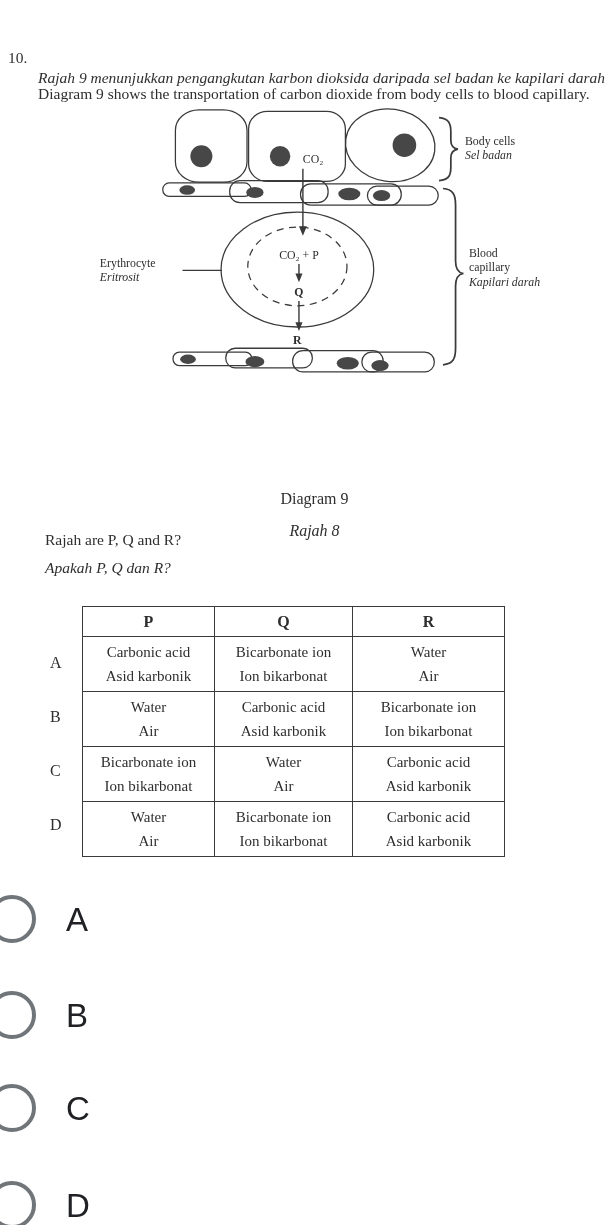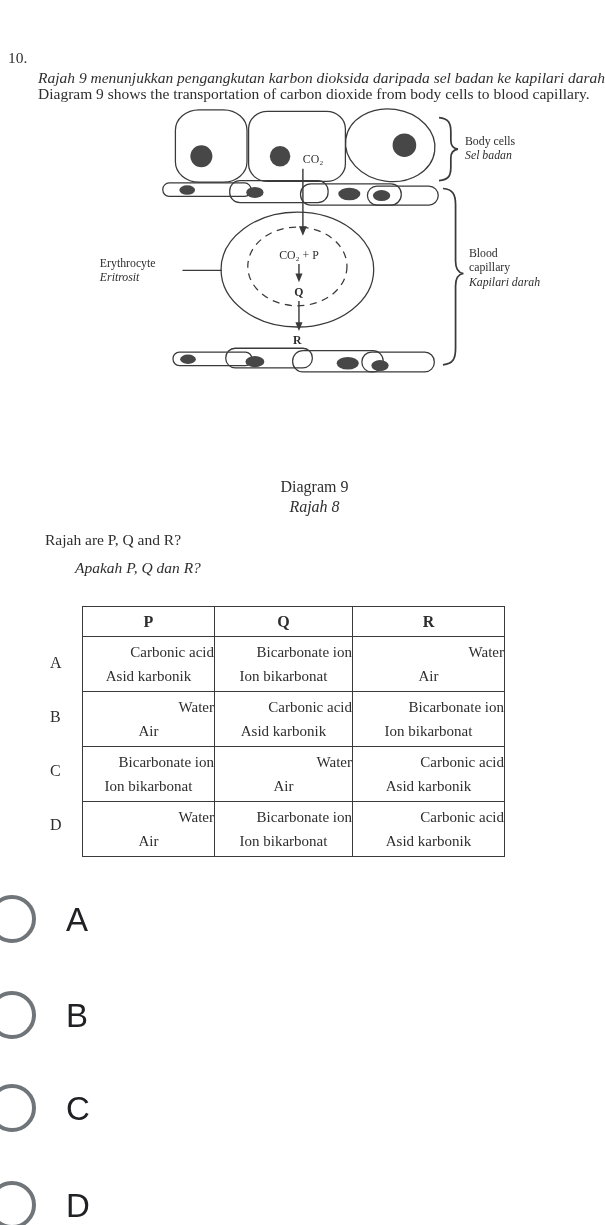--- a/index.html
+++ b/index.html
@@ -23,37 +23,37 @@
   .thick   { fill: none; stroke: #3a3a3a; stroke-width: 2.2; }
   .nucleus { fill: #474747; stroke: none; }
   .arrowline { stroke: #3a3a3a; stroke-width: 1.8; }
   .arrowhead { fill: #3a3a3a; }
   .svg-text { font-family: "Liberation Serif", "DejaVu Serif", serif; font-size: 15px; fill: #2e2e2e; }
   .svg-bold { font-weight: bold; }
   .svg-italic { font-style: italic; }
 
   
   .caption-wrap { left: 0; top: 477px; width: 605px; text-align: center; padding-left: 24px; box-sizing: border-box; }
-  .caption-line { font-size: 16px; color: #2e2e2e; line-height: 1.25; }
+  .caption-line { font-size: 16px; color: #2e2e2e; line-height: 1.25; margin-top: 12px; }
 
   
   .table-wrap { left: 50px; top: 606px; display: flex; }
   .rowlabels { width: 32px; display: flex; flex-direction: column; }
   .rowlabels .spacer { height: 30px; }
   .rowlabels .lbl { height: 54px; display: flex; align-items: center; font-size: 16px; color: #2e2e2e; }
   table.answers { border-collapse: collapse; table-layout: fixed; }
   table.answers th, table.answers td {
     border: 1px solid #3a3a3a;
     text-align: center; vertical-align: middle;
     padding: 0;
   }
   table.answers th { height: 29px; font-size: 16px; font-weight: bold; color: #2e2e2e; }
   table.answers td { height: 54px; }
   .col-p { width: 131px; } .col-q { width: 137px; } .col-r { width: 151px; }
-  .cell-en { font-size: 15px; color: #2e2e2e; line-height: 1.1; margin-bottom: 7px; text-align: right; }
+  .cell-en { font-size: 15px; color: #2e2e2e; line-height: 1.1; margin-bottom: 7px; }
   .cell-ms { font-size: 15px; color: #2e2e2e; line-height: 1.1; }
 
   
   .option-row {
     left: 0; height: 48px; display: flex; align-items: center;
     font-family: "Liberation Sans", "DejaVu Sans", sans-serif;
     cursor: pointer;
   }
   .radio-circle {
     width: 40px; height: 40px;
@@ -146,21 +146,21 @@
   <text class="svg-text" x="45" y="313">Erythrocyte</text>
   <text class="svg-text svg-italic" x="45" y="331">Eritrosit</text>
 </svg>
 
 <div class="abs caption-wrap">
   <div class="caption-line">Diagram 9</div>
   <div class="caption-line italic">Rajah 8</div>
 </div>
 
 <div class="abs q-line" style="left:45px; top:531px;">Rajah are P, Q and R?</div>
-<div class="abs q-line italic" style="left:45px; top:559px;margin-left:30px;">Apakah P, Q dan R?</div>
+<div class="abs q-line italic" style="left:45px; top:559px;">Apakah P, Q dan R?</div>
 
 <div class="abs table-wrap">
   <div class="rowlabels">
     <div class="spacer"></div>
     <div class="lbl">A</div>
     <div class="lbl">B</div>
     <div class="lbl">C</div>
     <div class="lbl">D</div>
   </div>
   <table class="answers">

